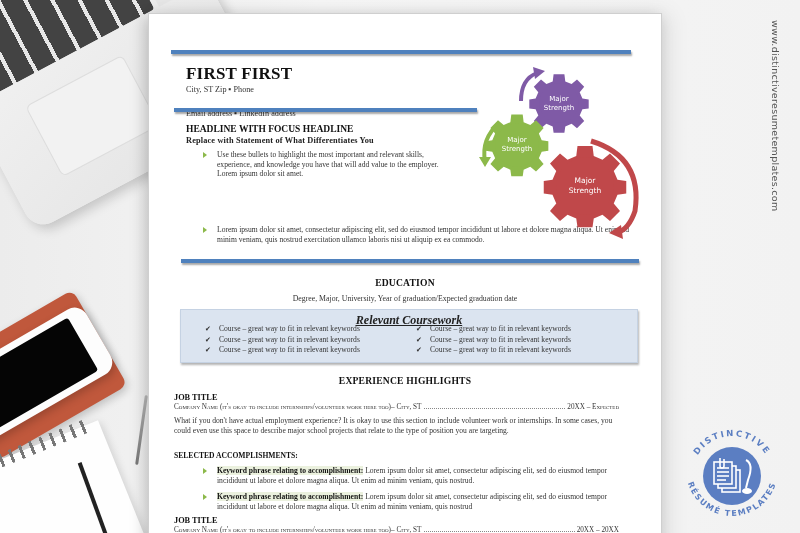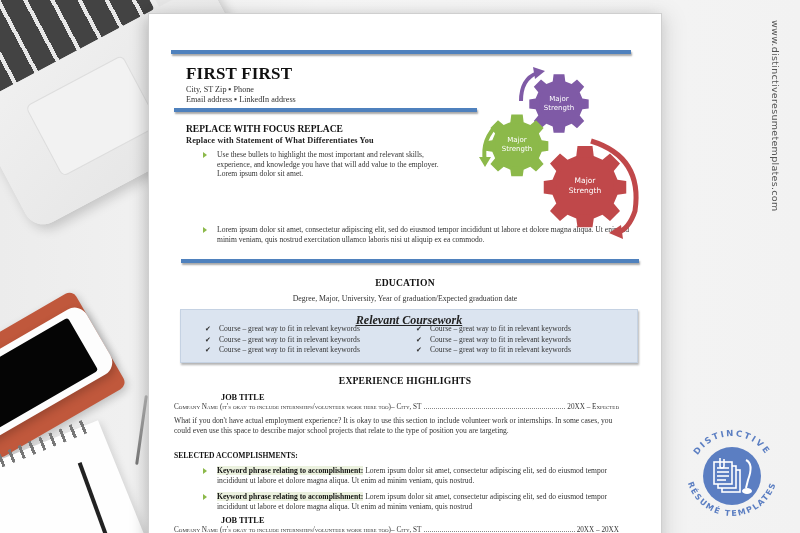--- a/index.html
+++ b/index.html
@@ -67,21 +67,21 @@
   .section-title { position: absolute; left: 0; width: 100%; text-align: center; font-size: 9.6px; font-weight: bold; color: #111; letter-spacing: .2px; }
   .degree { position: absolute; left: 0; width: 100%; text-align: center; font-size: 7.8px; color: #333; }
   .course-box {
     position: absolute; left: 31px; top: 295px; width: 458px; height: 54px;
     background: #dbe4f0; border: 1px solid #c5d2e3; box-shadow: 1px 2px 2px rgba(0,0,0,.3);
   }
   .course-box .cw-title { position: absolute; left: 0; top: 3px; width: 100%; text-align: center; font-size: 12px; font-weight: bold; font-style: italic; text-decoration: underline; color: #222; }
   .course-col { position: absolute; top: 14px; list-style: none; }
   .course-col li { font-size: 7.6px; line-height: 9.6px; color: #333; white-space: nowrap; }
   .course-col .check { display: inline-block; width: 14px; font-size: 7px; }
-  .job-title { position: absolute; left: 25px; font-size: 8.3px; font-weight: bold; color: #111; margin-left: 47px; }
+  .job-title { position: absolute; left: 25px; font-size: 8.3px; font-weight: bold; color: #111; }
   .company { position: absolute; left: 25px; width: 445px; font-size: 7.2px; color: #333; font-variant: small-caps; white-space: nowrap; display: flex; }
   .company .leader { flex: 1; border-bottom: 1px dotted #888; margin: 0 2px 2px; }
   .para { position: absolute; left: 25px; width: 445px; font-size: 7.6px; line-height: 9.8px; color: #333; }
   .acc-label { position: absolute; left: 25px; font-size: 7.6px; font-weight: bold; color: #111; }
   .acc { position: absolute; left: 54px; width: 420px; padding-left: 14px; font-size: 7.6px; line-height: 9.8px; color: #333; }
   .acc .kw { font-weight: bold; color: #111; background: #ebf1de; }
 
   
   .url { position: absolute; left: 767px; top: 20px; width: 14px; height: 190px; }
   .url span { position: absolute; left: 0; top: 0; transform-origin: 0 0; transform: translate(14px,0) rotate(90deg); white-space: nowrap; font-family: "DejaVu Sans", sans-serif; font-size: 9.5px; color: #555; letter-spacing: .3px; }
@@ -104,24 +104,24 @@
 <div class="pen"></div>
 <div class="notepad">
     <div class="spiral"></div>
   </div>
 <div class="pencil"></div>
 
 <div class="paper">
   <div class="rule" style="left:22px;top:36px;width:460px;"></div>
   <div class="name">FIRST FIRST</div>
   <div class="contact" style="top:71px;">City, ST Zip  ▪  Phone</div>
-  <div class="contact" style="top:81px;">Email address ▪ LinkedIn address</div>
+  <div class="contact" style="top:95px;">Email address ▪ LinkedIn address</div>
   <div class="rule" style="left:25px;top:94px;width:303px;"></div>
 
-  <div class="focus-h">REPLACE WITH FOCUS REPLACE</div>
+  <div class="focus-h">HEADLINE WITH FOCUS HEADLINE</div>
   <div class="focus-sub">Replace with Statement of What Differentiates You</div>
 
   <ul class="bullets">
     <li><span class="tri"></span><span>Use these bullets to highlight the most important and relevant skills, experience, and knowledge you have that will add value to the employer. Lorem ipsum dolor sit amet.</span></li>
   </ul>
   <div class="bullet-wide"><span class="tri"></span><span>Lorem ipsum dolor sit amet, consectetur adipiscing elit, sed do eiusmod tempor incididunt ut labore et dolore magna aliqua. Ut enim ad minim veniam, quis nostrud exercitation ullamco laboris nisi ut aliquip ex ea commodo.</span></div>
 
   <svg class="gears" viewBox="0 0 190 180">
     <defs>
       <g id="gear8">

